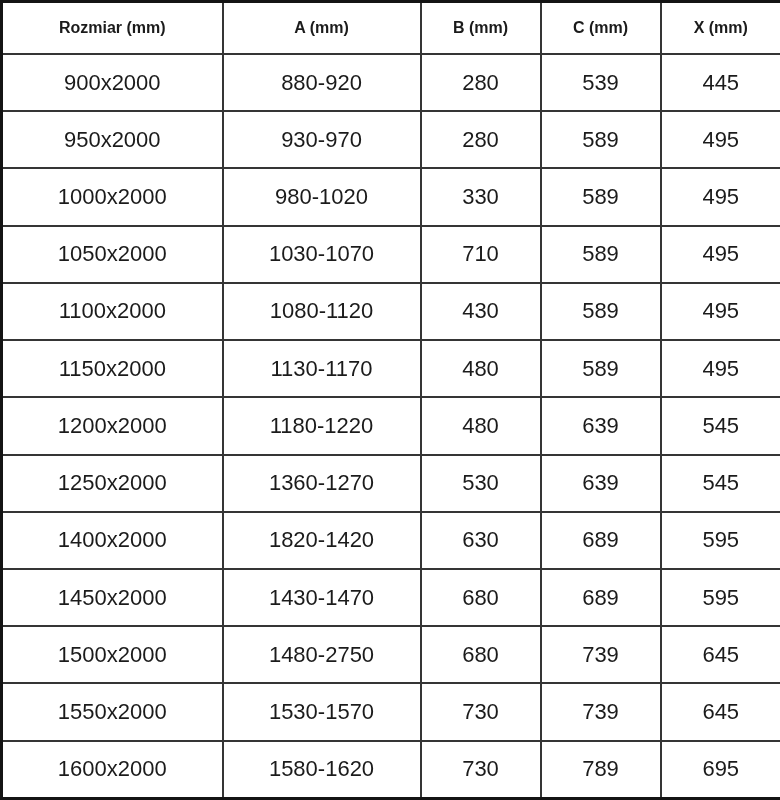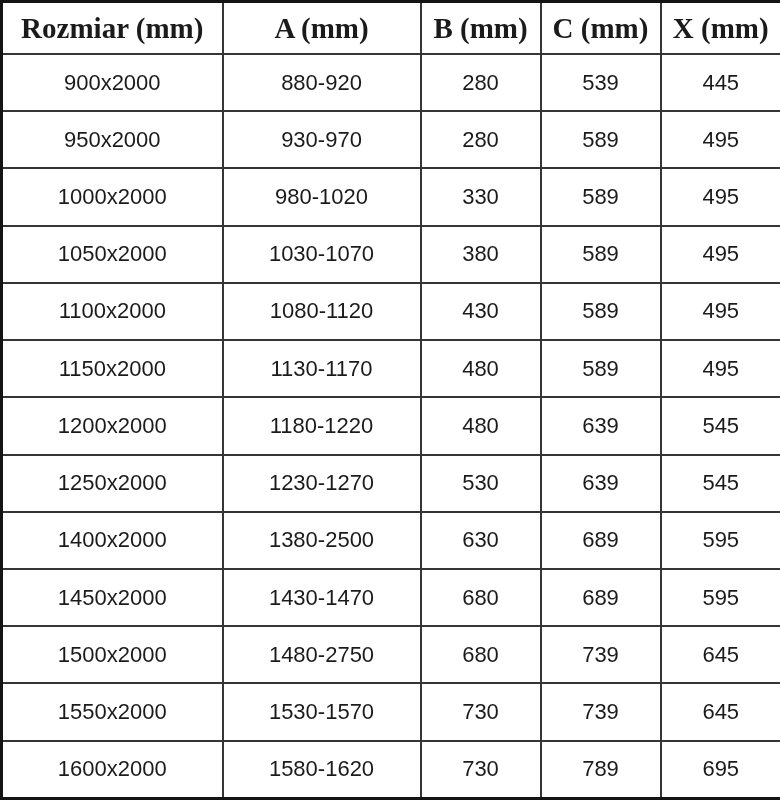--- a/index.html
+++ b/index.html
@@ -23,22 +23,21 @@
     vertical-align: middle;
     height: 50px;
     padding: 0;
     color: #1b1b1b;
     font-size: 22px;
     overflow: hidden;
     white-space: nowrap;
   }
   .size-table th {
     font-weight: bold;
-    font-size: 29px;
-    font-family: Liberation Serif, serif;
+    font-size: 16px;
   }
 </style>
 </head>
 <body>
 
 <table class="size-table">
   <colgroup>
     <col style="width:221px">
     <col style="width:198px">
     <col style="width:120px">
@@ -72,21 +71,21 @@
     <tr>
       <td>1000x2000</td>
       <td>980-1020</td>
       <td>330</td>
       <td>589</td>
       <td>495</td>
     </tr>
     <tr>
       <td>1050x2000</td>
       <td>1030-1070</td>
-      <td>380</td>
+      <td>710</td>
       <td>589</td>
       <td>495</td>
     </tr>
     <tr>
       <td>1100x2000</td>
       <td>1080-1120</td>
       <td>430</td>
       <td>589</td>
       <td>495</td>
     </tr>
@@ -99,28 +98,28 @@
     </tr>
     <tr>
       <td>1200x2000</td>
       <td>1180-1220</td>
       <td>480</td>
       <td>639</td>
       <td>545</td>
     </tr>
     <tr>
       <td>1250x2000</td>
-      <td>1230-1270</td>
+      <td>1360-1270</td>
       <td>530</td>
       <td>639</td>
       <td>545</td>
     </tr>
     <tr>
       <td>1400x2000</td>
-      <td>1380-2500</td>
+      <td>1820-1420</td>
       <td>630</td>
       <td>689</td>
       <td>595</td>
     </tr>
     <tr>
       <td>1450x2000</td>
       <td>1430-1470</td>
       <td>680</td>
       <td>689</td>
       <td>595</td>

